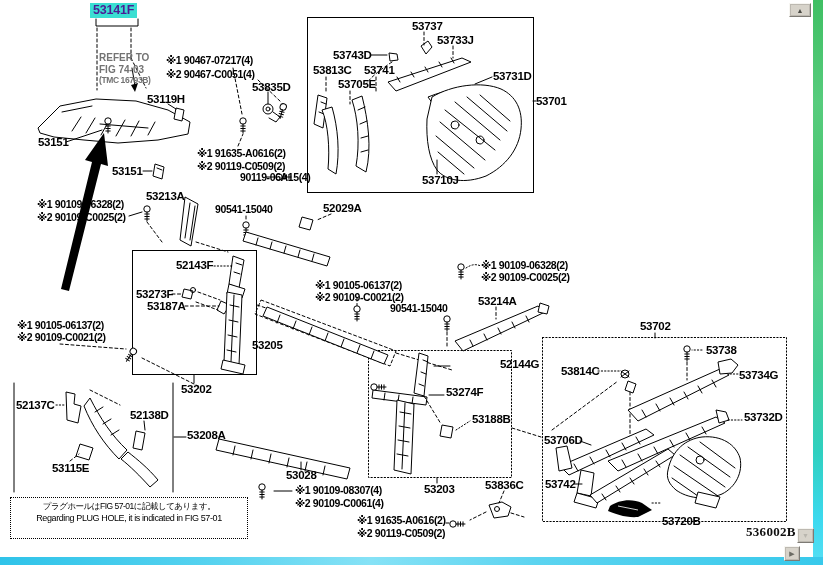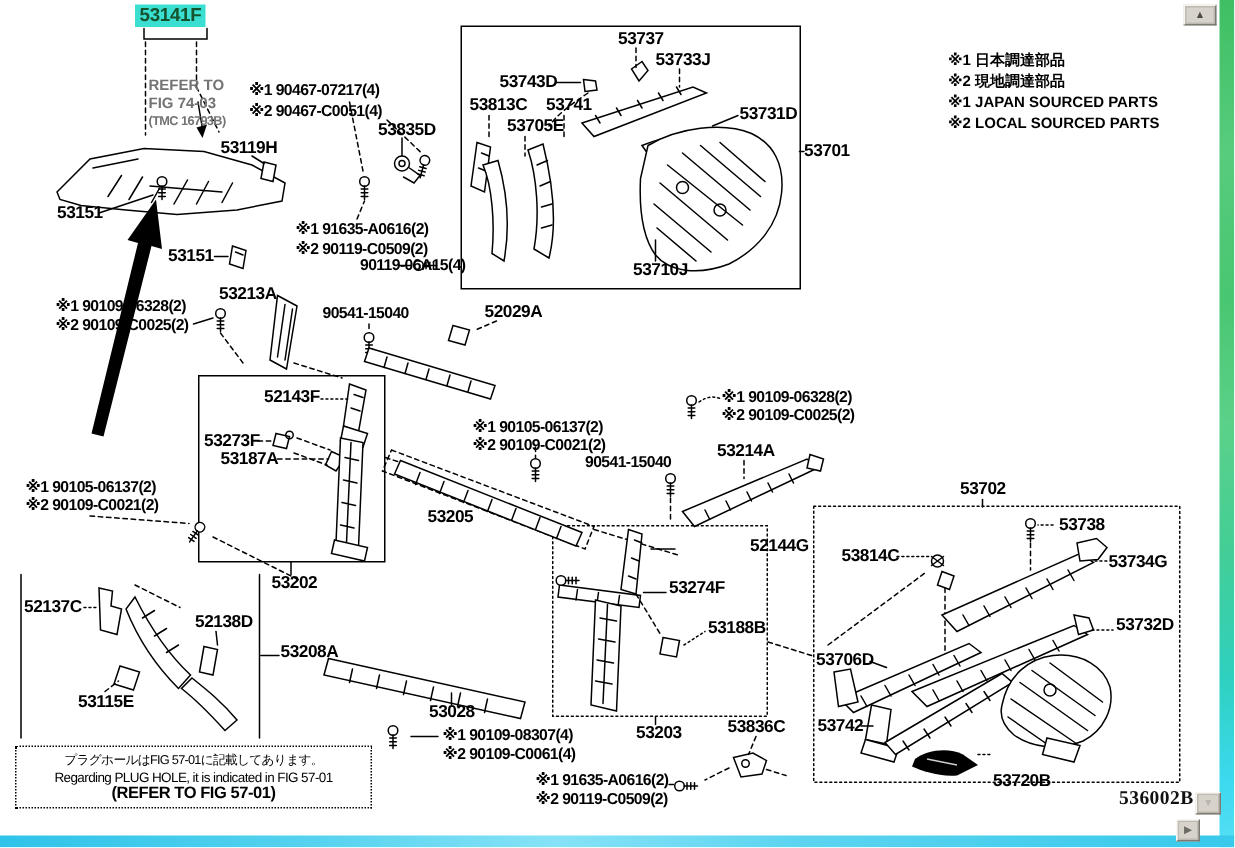--- a/index.html
+++ b/index.html
@@ -7,21 +7,21 @@
           font-family:"Liberation Sans","DejaVu Sans",sans-serif;}
   .art{position:absolute;left:0;top:0;}
   .s{stroke:#000;stroke-width:1;fill:none;stroke-linecap:round;}
   .sf{stroke:#000;stroke-width:1;fill:#fff;}
   .d{stroke-dasharray:3 2.5;}
   .dt{stroke-dasharray:1.3 2;}
   .blk{fill:#000;stroke:none;}
   .plabel{position:absolute;font-weight:700;font-size:11.5px;letter-spacing:-0.3px;
           color:#000;white-space:nowrap;line-height:1;}
   .plabel.hw{font-size:10.5px;letter-spacing:-0.4px;}
-  .hl{position:absolute;left:90px;top:3px;font-size:12.5px;font-weight:700;color:#14532d;
+  .hl{position:absolute;left:90px;top:3px;font-size:12.5px;font-weight:700;color:#4c1d95;
       padding:1px 3px;line-height:1;letter-spacing:-0.2px;}
   .refer{position:absolute;left:99px;top:52px;font-weight:700;line-height:11.5px;color:#737373;}
   .refer .r1{font-size:10px;display:block;}
   .refer .r2{font-size:8.5px;display:block;letter-spacing:-0.4px;}
   .legend{position:absolute;left:632px;top:34px;font-weight:700;font-size:10px;
           line-height:14px;color:#000;white-space:nowrap;}
   .notebox{position:absolute;left:10px;top:497px;width:236px;height:40px;border:1px dotted #000;
            text-align:center;color:#000;}
   .notebox .jp{font-size:8.5px;margin-top:3px;letter-spacing:-0.5px;}
   .notebox .en{font-size:9px;letter-spacing:-0.4px;}
@@ -262,47 +262,41 @@
   </svg>
 
   <div class="hl" style="background: rgb(59, 223, 210);">53141F</div>
 
   <div class="refer">
     <span class="r1">REFER TO</span>
     <span class="r1">FIG 74-03</span>
     <span class="r2">(TMC 16793B)</span>
   </div>
 
-  <div class="legend">
-    <div>※1 日本調達部品</div>
-    <div>※2 現地調達部品</div>
-    <div>※1 JAPAN SOURCED PARTS</div>
-    <div>※2 LOCAL SOURCED PARTS</div>
-  </div>
 
   <div id="labels">
       <div class="plabel" style="left: 38px; top: 137px;">53151</div>
       <div class="plabel" style="left: 112px; top: 166px;">53151</div>
       <div class="plabel" style="left: 147px; top: 94px;">53119H</div>
       <div class="plabel" style="left: 252px; top: 82px;">53835D</div>
       <div class="plabel" style="left: 412px; top: 21px;">53737</div>
       <div class="plabel" style="left: 437px; top: 35px;">53733J</div>
       <div class="plabel" style="left: 333px; top: 50px;">53743D</div>
       <div class="plabel" style="left: 313px; top: 65px;">53813C</div>
       <div class="plabel" style="left: 364px; top: 65px;">53741</div>
       <div class="plabel" style="left: 338px; top: 79px;">53705E</div>
       <div class="plabel" style="left: 493px; top: 71px;">53731D</div>
       <div class="plabel" style="left: 536px; top: 96px;">53701</div>
       <div class="plabel" style="left: 422px; top: 175px;">53710J</div>
       <div class="plabel" style="left: 146px; top: 191px;">53213A</div>
       <div class="plabel" style="left: 323px; top: 203px;">52029A</div>
       <div class="plabel" style="left: 176px; top: 260px;">52143F</div>
       <div class="plabel" style="left: 136px; top: 289px;">53273F</div>
       <div class="plabel" style="left: 147px; top: 301px;">53187A</div>
-      <div class="plabel" style="left: 285px; top: 340px;">53205</div>
+      <div class="plabel" style="left: 252px; top: 340px;">53205</div>
       <div class="plabel" style="left: 478px; top: 296px;">53214A</div>
       <div class="plabel" style="left: 640px; top: 321px;">53702</div>
       <div class="plabel" style="left: 452px; top: 359px; padding-left: 48px;">52144G</div>
       <div class="plabel" style="left: 446px; top: 387px;">53274F</div>
       <div class="plabel" style="left: 472px; top: 414px;">53188B</div>
       <div class="plabel" style="left: 16px; top: 400px;">52137C</div>
       <div class="plabel" style="left: 130px; top: 410px;">52138D</div>
       <div class="plabel" style="left: 181px; top: 384px;">53202</div>
       <div class="plabel" style="left: 187px; top: 430px;">53208A</div>
       <div class="plabel" style="left: 52px; top: 463px;">53115E</div>
@@ -333,21 +327,20 @@
       <div class="plabel hw" style="left: 17px; top: 332px;">※2 90109-C0021(2)</div>
       <div class="plabel hw" style="left: 295px; top: 485px;">※1 90109-08307(4)</div>
       <div class="plabel hw" style="left: 295px; top: 498px;">※2 90109-C0061(4)</div>
       <div class="plabel hw" style="left: 357px; top: 515px;">※1 91635-A0616(2)</div>
       <div class="plabel hw" style="left: 357px; top: 528px;">※2 90119-C0509(2)</div>
     </div>
 
   <div class="notebox">
     <div class="jp">プラグホールはFIG 57-01に記載してあります。</div>
     <div class="en">Regarding PLUG HOLE, it is indicated in FIG 57-01</div>
-    <div class="rf">(REFER TO FIG 57-01)</div>
   </div>
 
   <div class="figid">536002B</div>
 
   <div class="vstrip"></div>
   <div class="hstrip"></div>
   <button class="sb up">
     <span>▲</span>
   </button>
   <button class="sb down">

